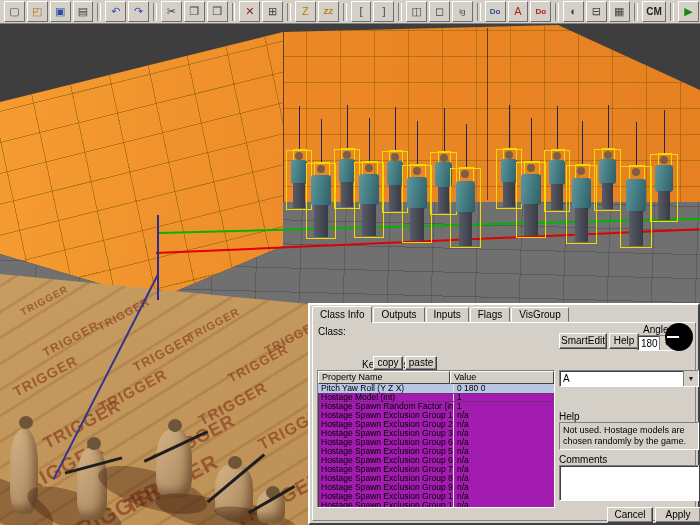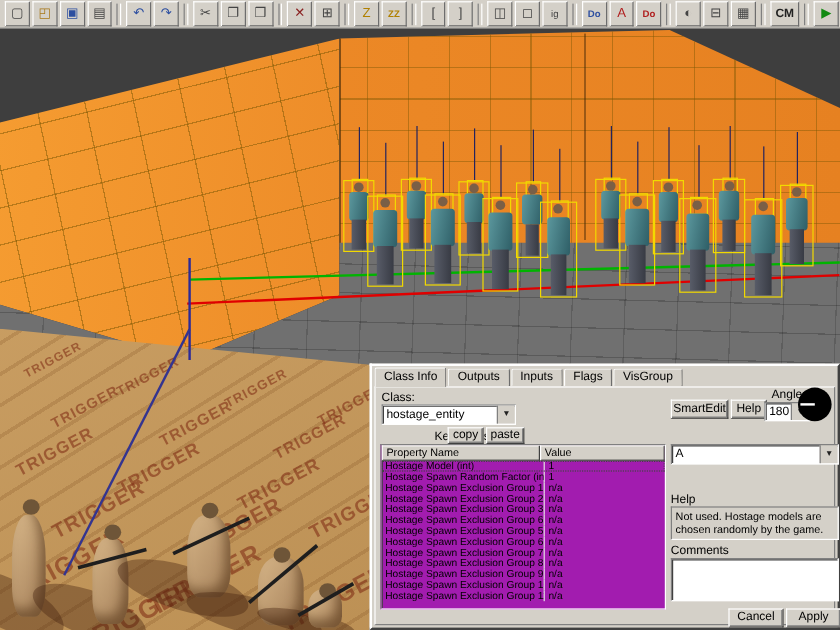--- a/index.html
+++ b/index.html
@@ -341,24 +341,20 @@
     <div class="tabs" id="tabs">
         <span class="tab active">Class Info</span>
         <span class="tab">Outputs</span>
         <span class="tab">Inputs</span>
         <span class="tab">Flags</span>
         <span class="tab">VisGroup</span>
       </div>
     <div class="dlg-body">
 
       <span class="lbl" style="left:5px;top:3px;">Class:</span>
-      <div class="combo" style="left:5px;top:14px;width:112px;">
-        <span class="combo-text">hostage_entity</span>
-        <span class="combo-btn">▼</span>
-      </div>
 
       <span class="lbl" style="left:5px;top:36px;padding-left:44px;">Keyvalues:</span>
       <button class="btn" style="left:60px;top:33px;width:30px;height:14px;line-height:12px;">copy</button>
       <button class="btn" style="left:92px;top:33px;width:32px;height:14px;line-height:12px;">paste</button>
 
       <button class="btn" style="left:246px;top:10px;width:48px;">SmartEdit</button>
       <button class="btn" style="left:296px;top:10px;width:30px;">Help</button>
       <span class="lbl" style="left:330px;top:1px;">Angles:</span>
       <div class="combo" style="left:324px;top:12px;width:38px;height:16px;">
         <span class="combo-text">180</span>
@@ -367,20 +363,24 @@
       <div class="dial" style="left:352px;top:0px;">
         <div class="dial-needle"></div>
       </div>
 
       <div class="listview" style="left:4px;top:47px;width:238px;height:138px;">
         <div class="lv-header">
           <div class="lv-h lv-h1">Property Name</div>
           <div class="lv-h lv-h2">Value</div>
         </div>
         <div class="lv-rows" id="props" style="height:123px;">
+            <div class="lv-row sel">
+              <span class="lv-name">Pitch Yaw Roll (Y Z X)</span>
+              <span class="lv-val">0 180 0</span>
+            </div>
             <div class="lv-row focus">
               <span class="lv-name">Hostage Model (int)</span>
               <span class="lv-val">1</span>
             </div>
             <div class="lv-row">
               <span class="lv-name">Hostage Spawn Random Factor (int)</span>
               <span class="lv-val">1</span>
             </div>
             <div class="lv-row">
               <span class="lv-name">Hostage Spawn Exclusion Group 1</span>

